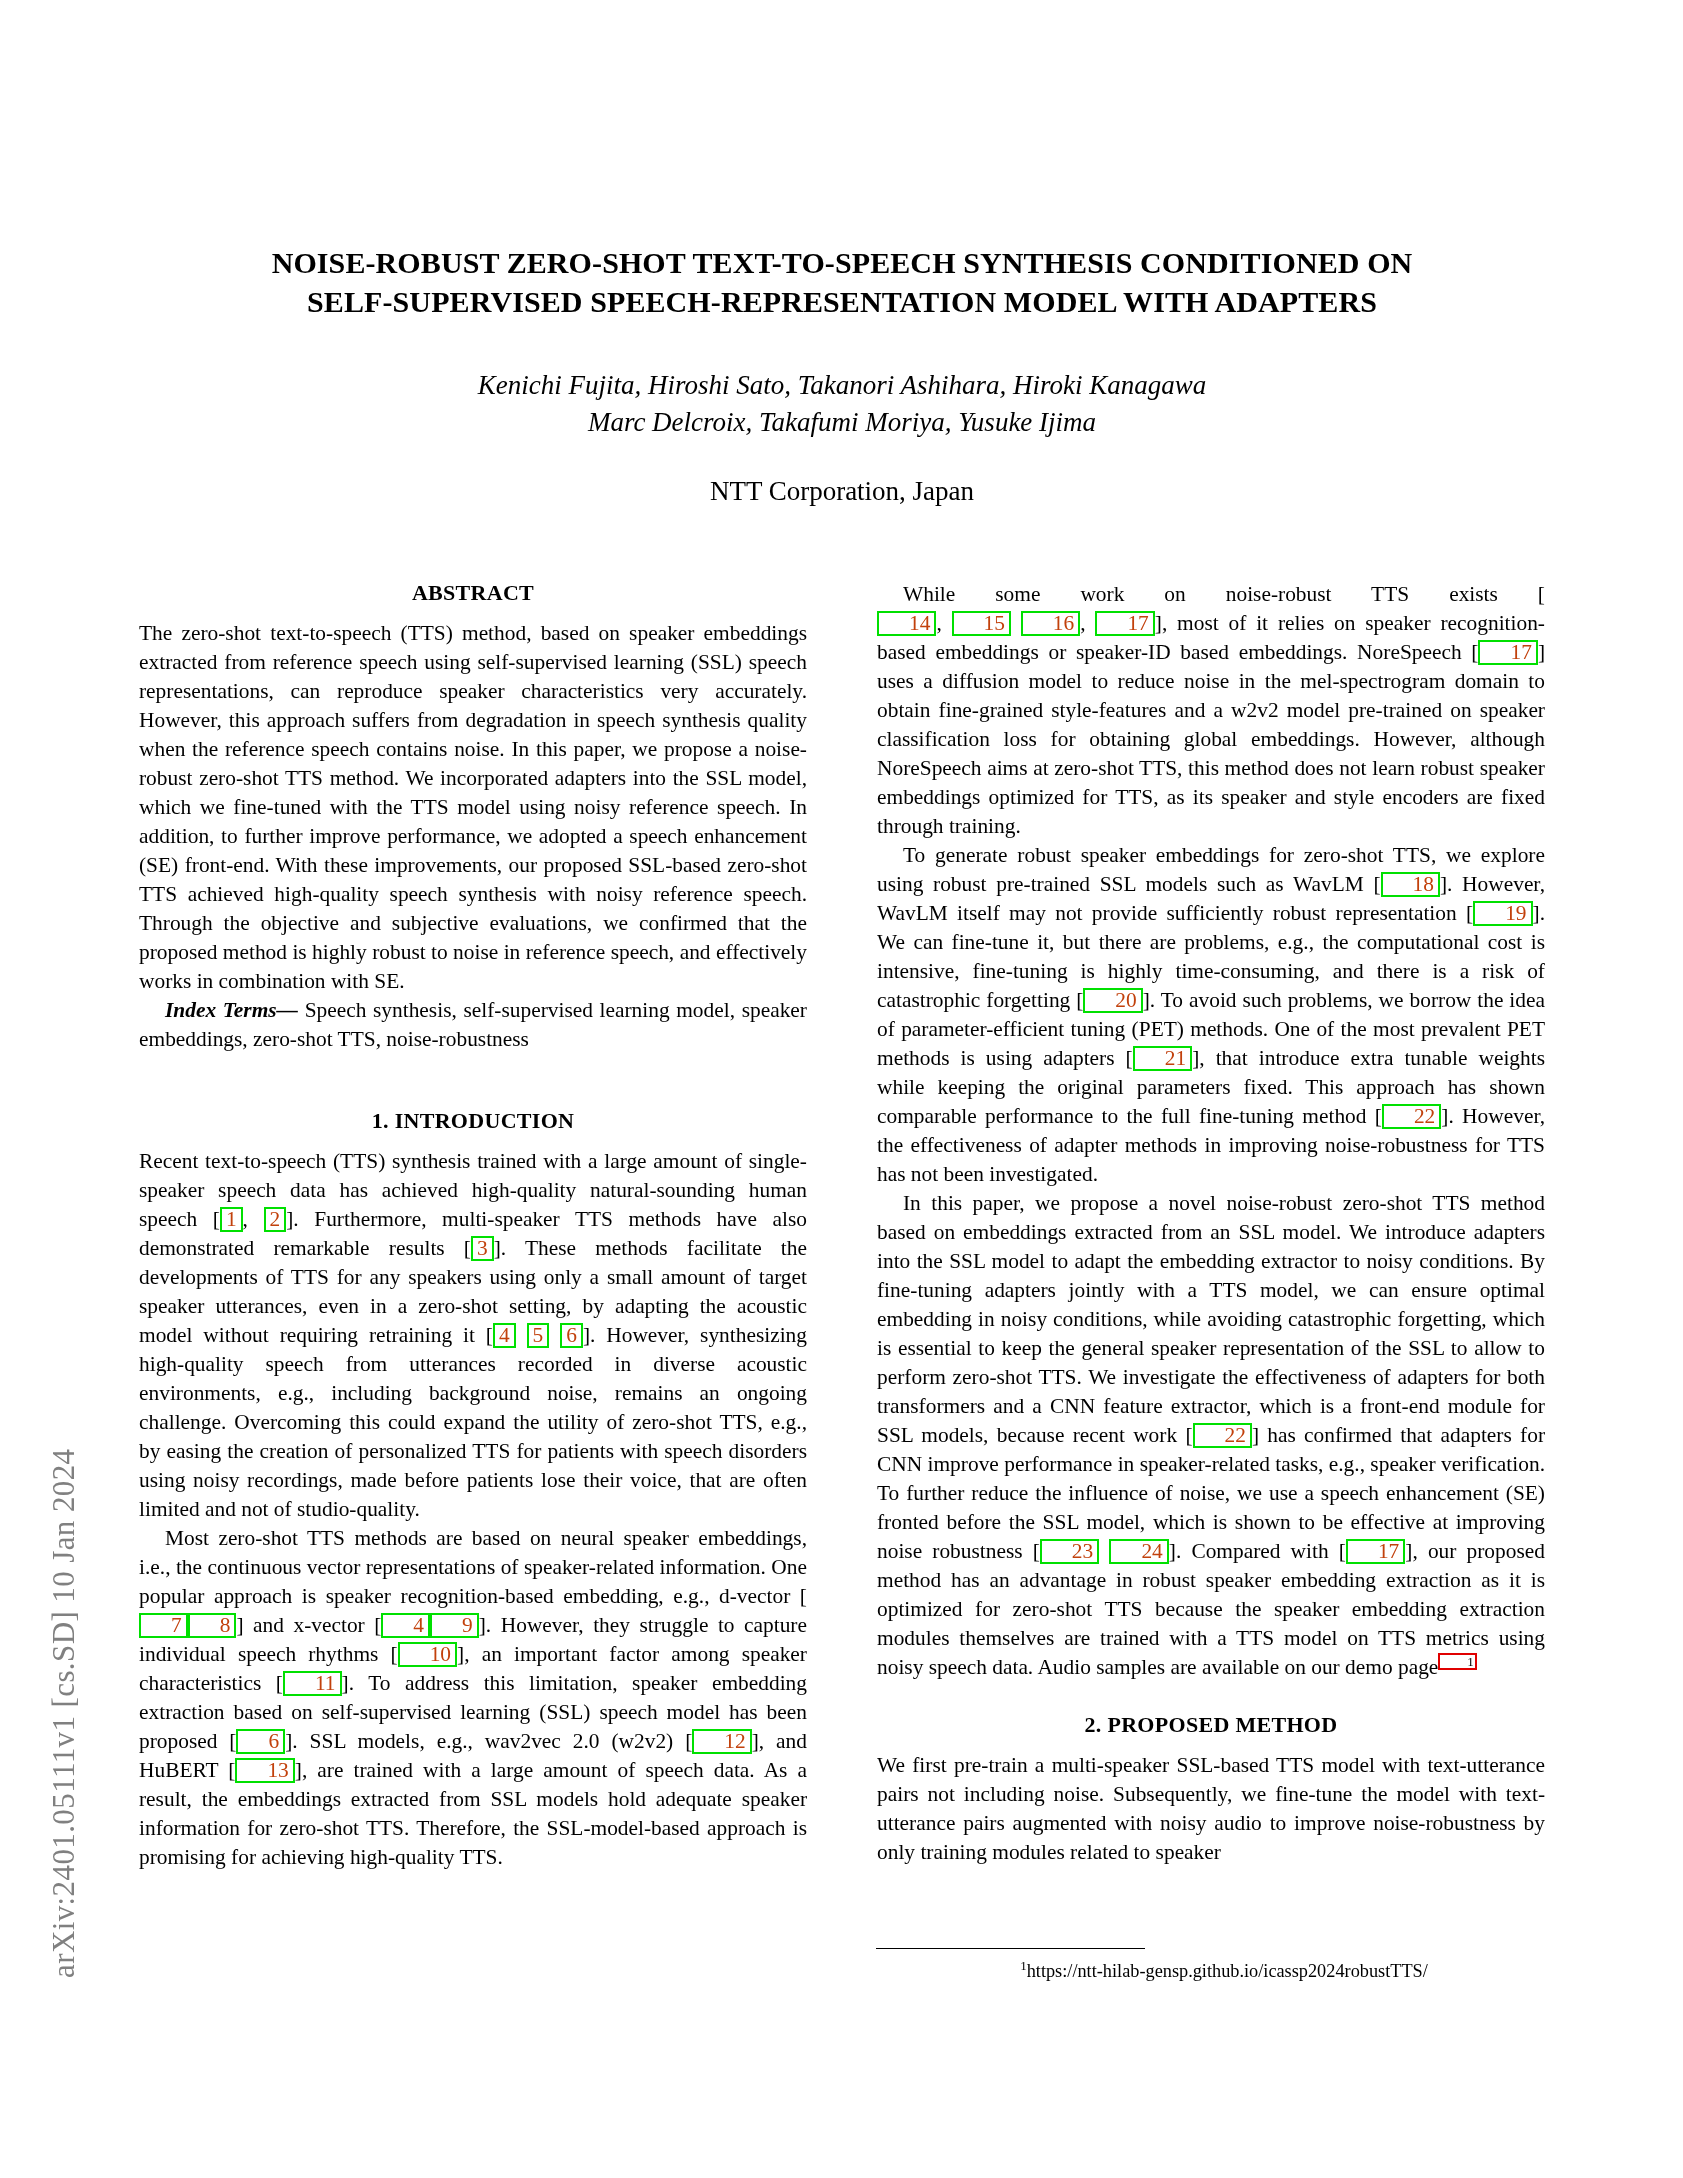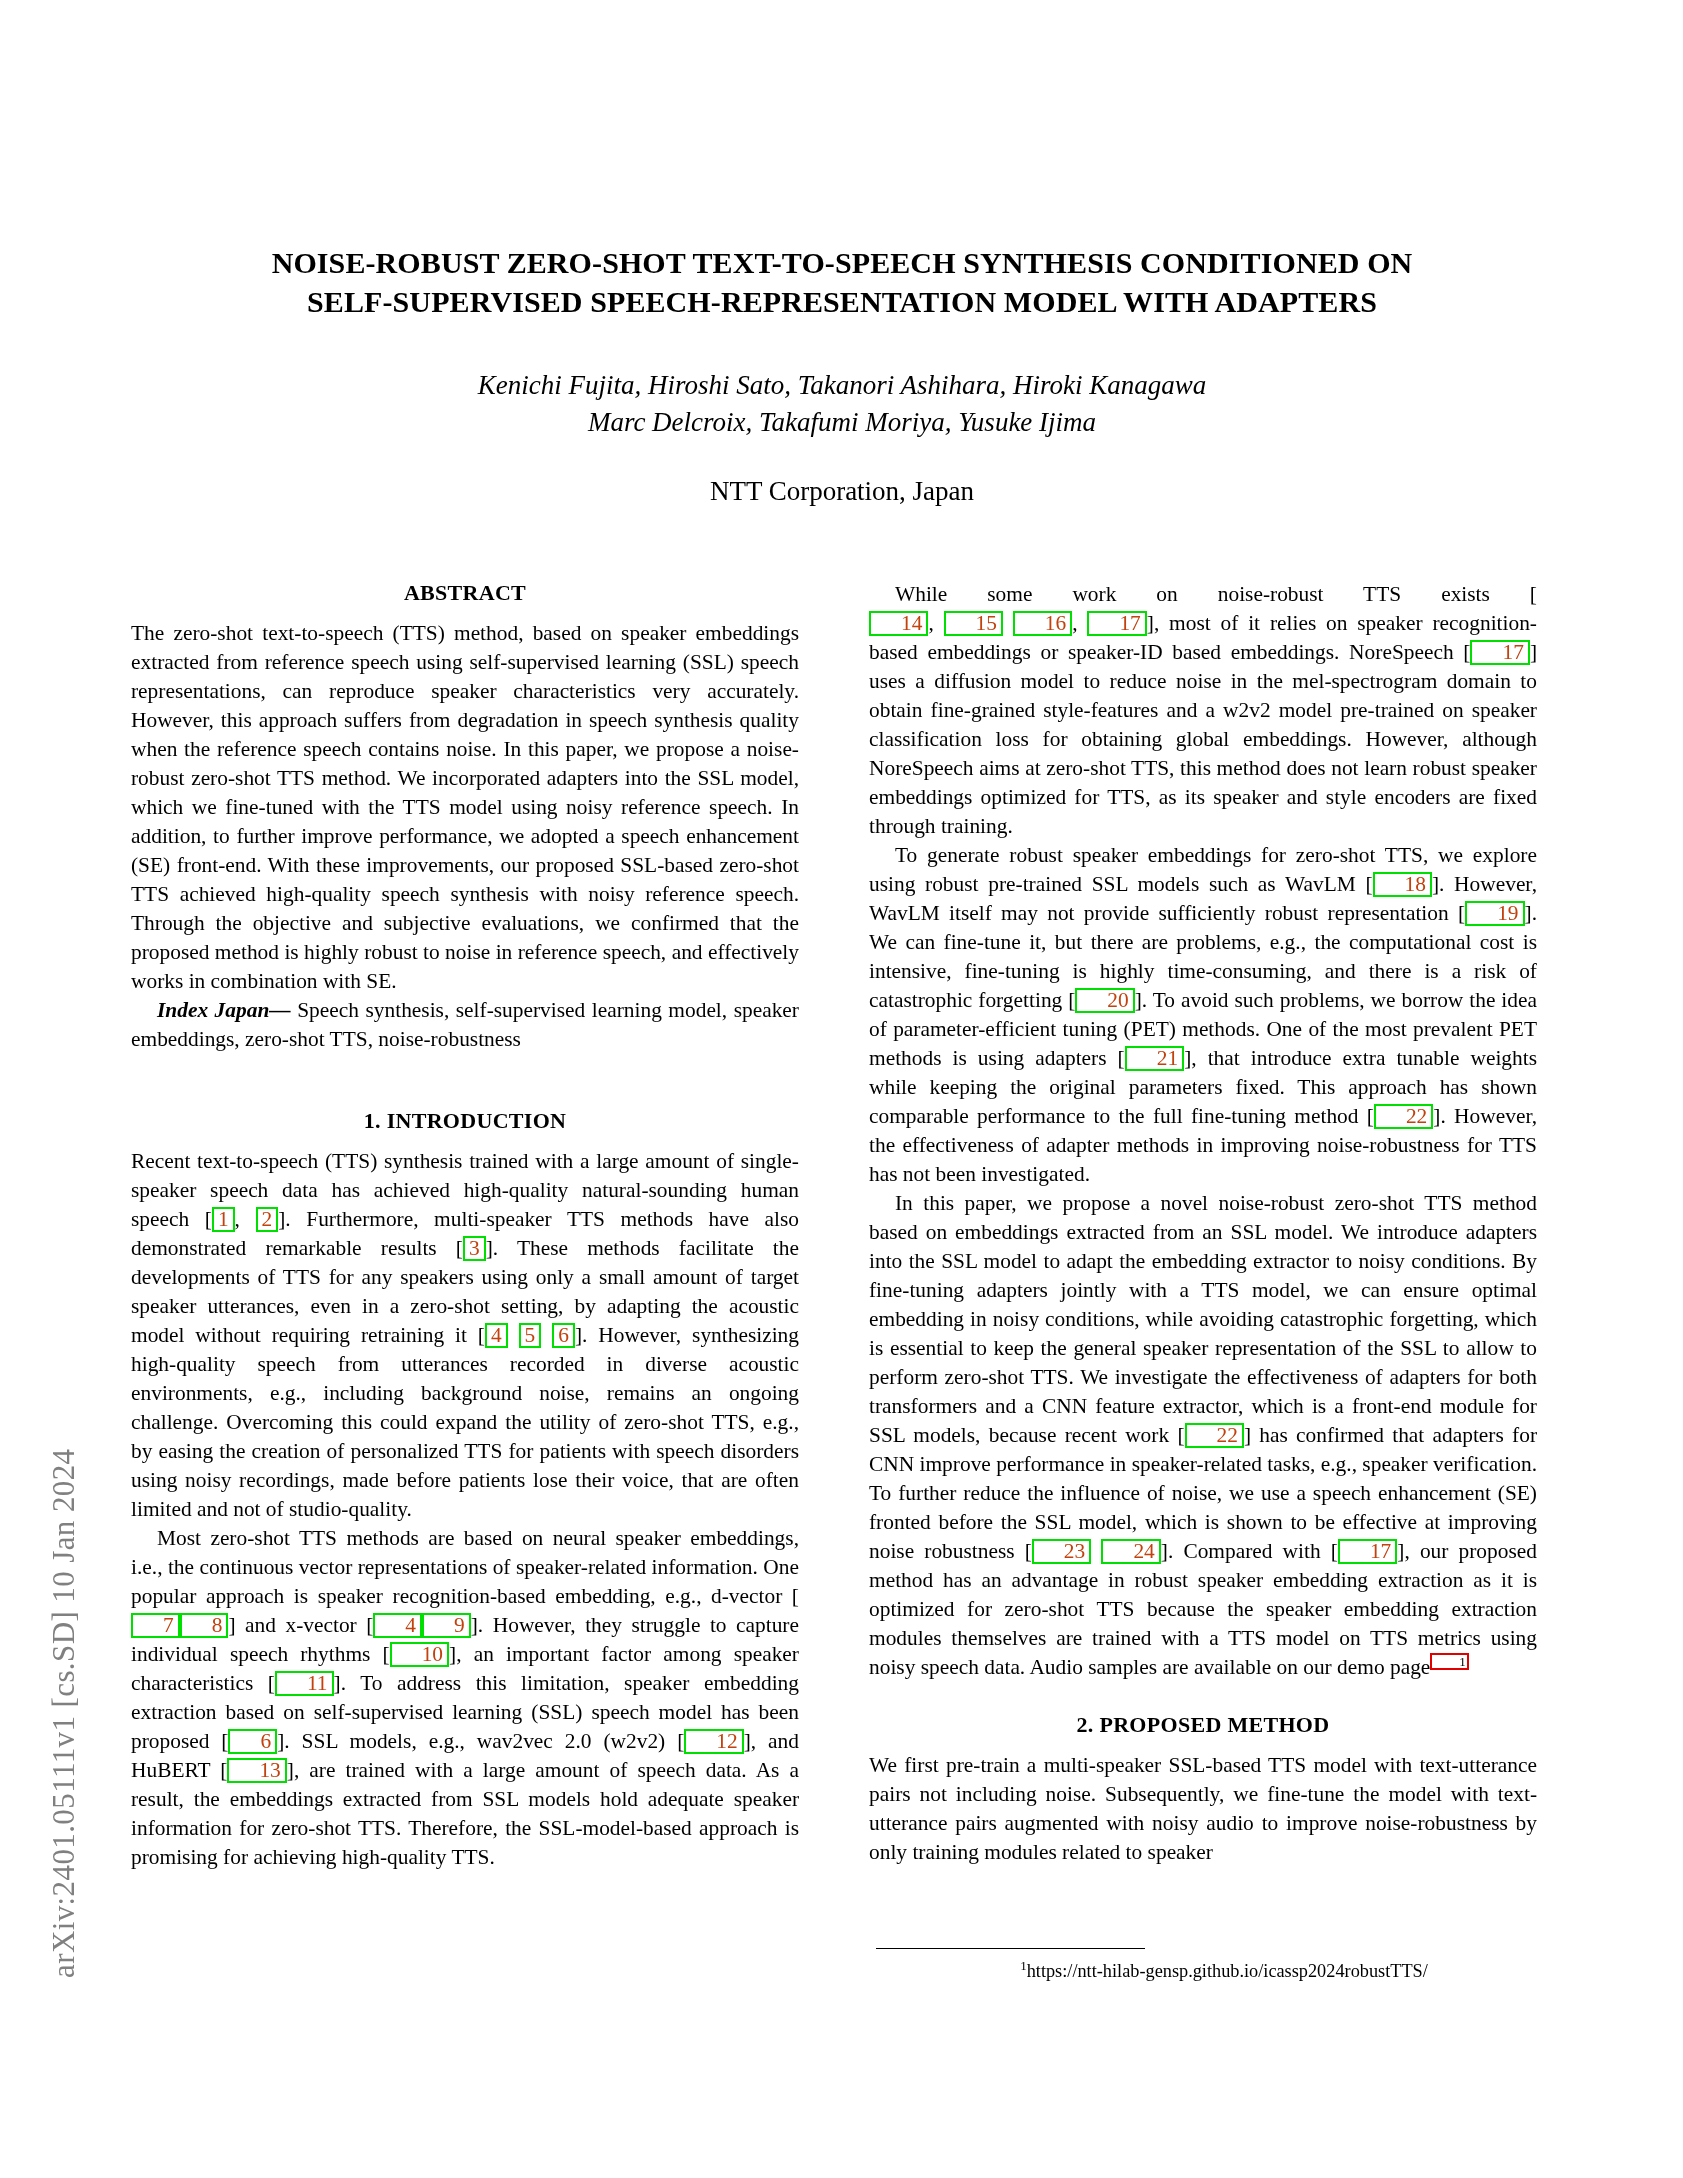--- a/index.html
+++ b/index.html
@@ -75,21 +75,21 @@
 
   #affiliation {
     margin-top: 32px;
     font-size: 27px;
     line-height: 1.3;
   }
 
   
   #columns {
     position: absolute;
-    left: 131px;
+    left: 139px;
     top: 580px;
     width: 1406px;
     height: 1465px;
   }
   .column {
     position: absolute;
     top: 0;
     width: 668px;
     height: 1465px;
   }
@@ -192,21 +192,21 @@
   </div>
 
   <div id="columns">
 
     <div class="column col-left">
 
       <div class="sec-head">ABSTRACT</div>
 
       <p class="body noindent">The zero-shot text-to-speech (TTS) method, based on speaker embeddings extracted from reference speech using self-supervised learning (SSL) speech representations, can reproduce speaker characteristics very accurately. However, this approach suffers from degradation in speech synthesis quality when the reference speech contains noise. In this paper, we propose a noise-robust zero-shot TTS method. We incorporated adapters into the SSL model, which we fine-tuned with the TTS model using noisy reference speech. In addition, to further improve performance, we adopted a speech enhancement (SE) front-end. With these improvements, our proposed SSL-based zero-shot TTS achieved high-quality speech synthesis with noisy reference speech. Through the objective and subjective evaluations, we confirmed that the proposed method is highly robust to noise in reference speech, and effectively works in combination with SE.</p>
 
-      <p class="body"><span class="idx-term">Index Japan—</span> <span>Speech synthesis, self-supervised learning model, speaker embeddings, zero-shot TTS, noise-robustness</span></p>
+      <p class="body"><span class="idx-term">Index Terms—</span> <span>Speech synthesis, self-supervised learning model, speaker embeddings, zero-shot TTS, noise-robustness</span></p>
 
       <div class="gap-lg"></div>
 
       <div class="sec-head numbered">1.  INTRODUCTION</div>
 
       <p class="body noindent"><span>Recent text-to-speech (TTS) synthesis trained with a large amount of single-speaker speech data has achieved high-quality natural-sounding human speech [</span><span class="cite-grp"><a class="cite">1</a><span>, </span><a class="cite">2</a></span><span>]. Furthermore, multi-speaker TTS methods have also demonstrated remarkable results [</span><a class="cite">3</a><span>]. These methods facilitate the developments of TTS for any speakers using only a small amount of target speaker utterances, even in a zero-shot setting, by adapting the acoustic model without requiring retraining it [</span><span class="cite-grp"><a class="cite">4</a> <a class="cite">5</a> <a class="cite">6</a></span><span>]. However, synthesizing high-quality speech from utterances recorded in diverse acoustic environments, e.g., including background noise, remains an ongoing challenge. Overcoming this could expand the utility of zero-shot TTS, e.g., by easing the creation of personalized TTS for patients with speech disorders using noisy recordings, made before patients lose their voice, that are often limited and not of studio-quality.</span></p>
 
       <p class="body"><span>Most zero-shot TTS methods are based on neural speaker embeddings, i.e., the continuous vector representations of speaker-related information. One popular approach is speaker recognition-based embedding, e.g., d-vector [</span><span class="cite-grp"><a class="cite">7</a><a class="cite">8</a></span><span>] and x-vector [</span><span class="cite-grp"><a class="cite">4</a><a class="cite">9</a></span><span>]. However, they struggle to capture individual speech rhythms [</span><a class="cite">10</a><span>], an important factor among speaker characteristics [</span><a class="cite">11</a><span>]. To address this limitation, speaker embedding extraction based on self-supervised learning (SSL) speech model has been proposed [</span><a class="cite">6</a><span>]. SSL models, e.g., wav2vec 2.0 (w2v2) [</span><a class="cite">12</a><span>], and HuBERT [</span><a class="cite">13</a><span>], are trained with a large amount of speech data. As a result, the embeddings extracted from SSL models hold adequate speaker information for zero-shot TTS. Therefore, the SSL-model-based approach is promising for achieving high-quality TTS.</span></p>
 
     </div>

